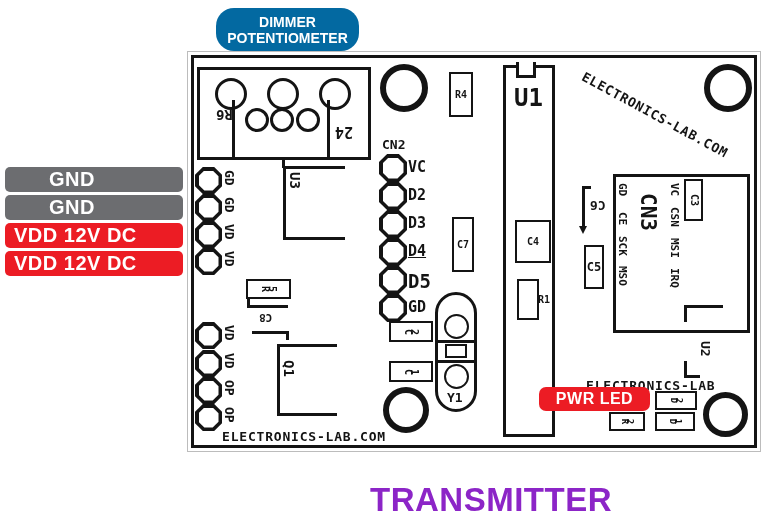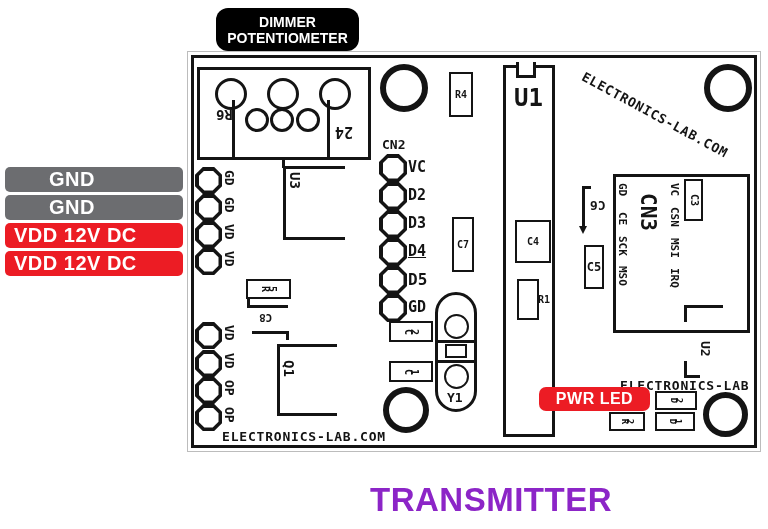--- a/index.html
+++ b/index.html
@@ -1,21 +1,21 @@
 <!DOCTYPE html>
 <html><head>
 <meta charset="utf-8">
 <style>
   html,body{margin:0;padding:0;background:#fff;}
   .screen{position:relative;width:768px;height:529px;background:#ffffff;overflow:hidden;
           font-family:"Liberation Sans",sans-serif;}
   .abs{position:absolute;box-sizing:border-box;}
   
   .badge{display:flex;align-items:center;justify-content:center;color:#fff;font-weight:bold;text-align:center;}
-  .dimmer{background:#000000;border-radius:12px;font-size:14px;line-height:16px;}
+  .dimmer{background:#0369a1;border-radius:18px;font-size:14px;line-height:16px;}
   .pwrled{background:#ec1c24;border-radius:7px;font-size:16px;letter-spacing:.5px;z-index:6;}
   .bar{display:flex;align-items:center;color:#fff;font-weight:bold;font-size:20px;
        border-radius:5px;padding-left:9px;letter-spacing:.5px;}
   .bar-gray{background:#6c6d70;padding-left:44px;}
   .bar-red{background:#ec1c24;}
   .title{color:#8c25c7;font-weight:bold;font-size:33px;letter-spacing:.5px;}
   
   .board{border:1.5px solid #bcbcbc;background:#fff;}
   .frame{border:3px solid #141414;}
   .silk{font-family:"DejaVu Sans Mono","Liberation Mono",monospace;font-weight:bold;color:#141414;line-height:1;}
@@ -115,21 +115,21 @@
   <div class="abs pad" style="left:379px;top:154px;width:28px;height:28px;"></div>
   <div class="abs pad" style="left:379px;top:182px;width:28px;height:28px;"></div>
   <div class="abs pad" style="left:379px;top:210px;width:28px;height:28px;"></div>
   <div class="abs pad" style="left:379px;top:238px;width:28px;height:28px;"></div>
   <div class="abs pad" style="left:379px;top:266px;width:28px;height:28px;"></div>
   <div class="abs pad" style="left:379px;top:294px;width:28px;height:28px;"></div>
   <div class="abs silk" style="left:408px;top:160px;font-size:15px;">VC</div>
   <div class="abs silk" style="left:408px;top:188px;font-size:15px;">D2</div>
   <div class="abs silk" style="left:408px;top:216px;font-size:15px;">D3</div>
   <div class="abs silk" style="left:408px;top:244px;font-size:15px;text-decoration:underline;">D4</div>
-  <div class="abs silk" style="left:408px;top:272px;font-size:16px;">D5</div>
+  <div class="abs silk" style="left:408px;top:272px;font-size:19px;">D5</div>
   <div class="abs silk" style="left:408px;top:300px;font-size:15px;">GD</div>
 
   <div class="abs box" style="left:449px;top:72px;width:24px;height:45px;">
     <span class="silk" style="font-size:10px;">R4</span>
   </div>
   <div class="abs box" style="left:452px;top:217px;width:22px;height:55px;">
     <span class="silk" style="font-size:10px;">C7</span>
   </div>
 
   <div class="abs ring" style="left:380px;top:64px;width:48px;height:48px;"></div>
@@ -183,21 +183,21 @@
   <div class="abs silk vtext" style="left:669px;top:238px;font-size:11px;">MSI</div>
   <div class="abs silk vtext" style="left:669px;top:268px;font-size:11px;">IRQ</div>
   <div class="abs box" style="left:684px;top:179px;width:19px;height:42px;">
     <span class="silk vtext" style="font-size:10px;">C3</span>
   </div>
   <div class="abs" style="left:684px;top:305px;width:39px;height:17px;border-left:3px solid #141414;border-top:3px solid #141414;box-sizing:border-box;"></div>
 
   <div class="abs silk vtext" style="left:699px;top:341px;font-size:13px;">U2</div>
   <div class="abs" style="left:684px;top:361px;width:16px;height:17px;border-left:3px solid #141414;border-bottom:3px solid #141414;box-sizing:border-box;"></div>
 
-  <div class="abs silk wm" style="left:586px;top:379px;font-size:13px;margin-left:34px;">ELECTRONICS-LAB</div>
+  <div class="abs silk wm" style="left:586px;top:379px;font-size:13px;">ELECTRONICS-LAB</div>
   <div class="abs box" style="left:655px;top:391px;width:42px;height:19px;">
     <span class="silk charrot" style="font-size:9px;"><span>D</span><span>2</span></span>
   </div>
   <div class="abs box" style="left:609px;top:412px;width:36px;height:19px;">
     <span class="silk charrot" style="font-size:9px;"><span>R</span><span>2</span></span>
   </div>
   <div class="abs box" style="left:655px;top:412px;width:40px;height:19px;">
     <span class="silk charrot" style="font-size:9px;"><span>D</span><span>1</span></span>
   </div>
 

